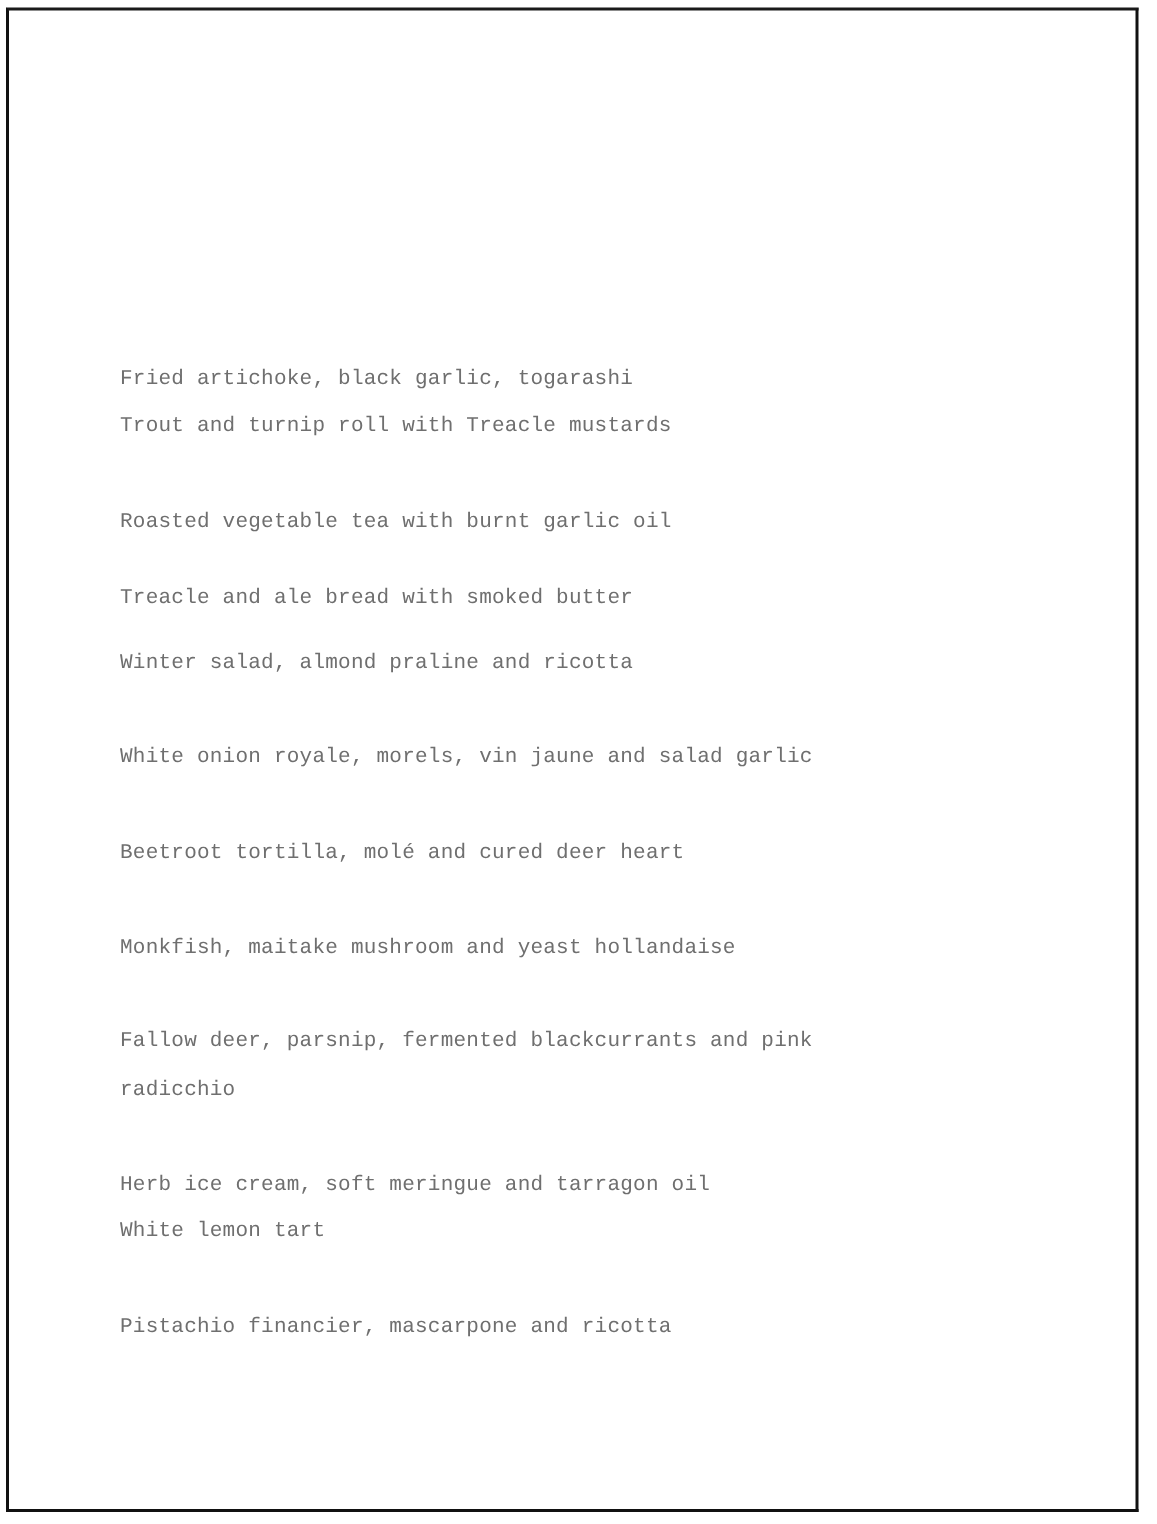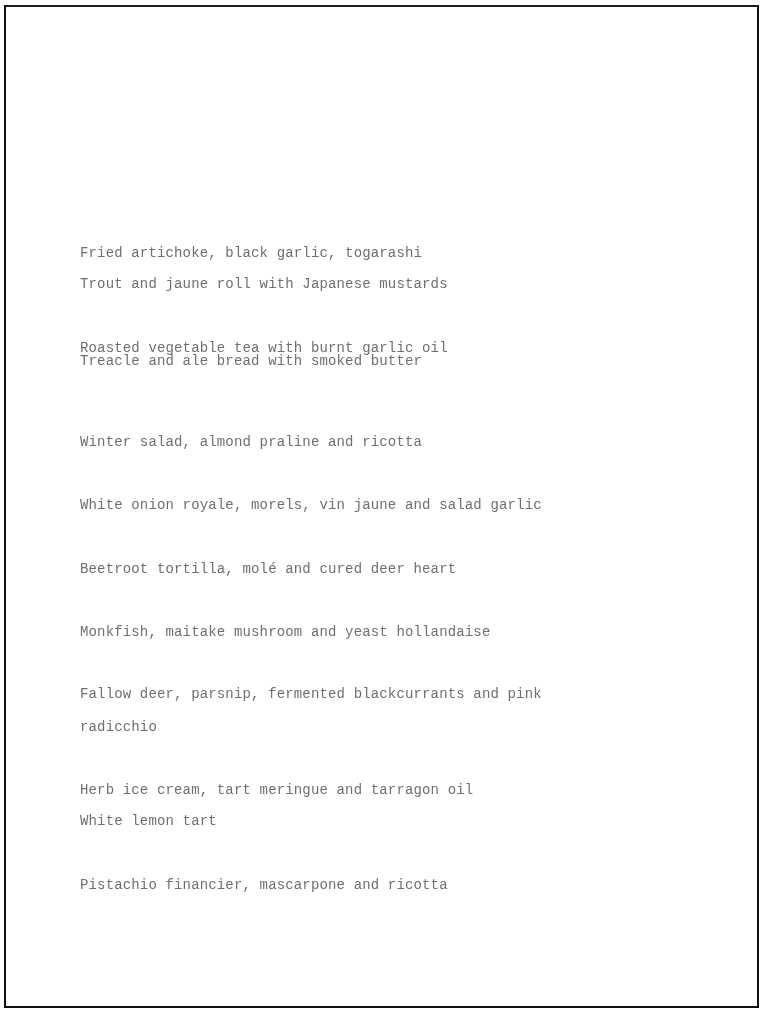--- a/index.html
+++ b/index.html
@@ -28,26 +28,26 @@
       letter-spacing: 0.15px;
       line-height: 22px;
     }
   </style>
 </head>
 <body>
 
 <div class="page">
   <div class="menu">
     <div class="line" style="top:235px">Fried artichoke, black garlic, togarashi</div>
-    <div class="line" style="top:266px">Trout and jaune roll with Japanese mustards</div>
+    <div class="line" style="top:266px">Trout and turnip roll with Treacle mustards</div>
     <div class="line" style="top:330px">Roasted vegetable tea with burnt garlic oil</div>
-    <div class="line" style="top:343px">Treacle and ale bread with smoked butter</div>
+    <div class="line" style="top:381px">Treacle and ale bread with smoked butter</div>
     <div class="line" style="top:424px">Winter salad, almond praline and ricotta</div>
     <div class="line" style="top:487px">White onion royale, morels, vin jaune and salad garlic</div>
     <div class="line" style="top:551px">Beetroot tortilla, molé and cured deer heart</div>
     <div class="line" style="top:614px">Monkfish, maitake mushroom and yeast hollandaise</div>
     <div class="line" style="top:676px">Fallow deer, parsnip, fermented blackcurrants and pink</div>
     <div class="line" style="top:709px">radicchio</div>
-    <div class="line" style="top:772px">Herb ice cream, tart meringue and tarragon oil</div>
+    <div class="line" style="top:772px">Herb ice cream, soft meringue and tarragon oil</div>
     <div class="line" style="top:803px">White lemon tart</div>
     <div class="line" style="top:867px">Pistachio financier, mascarpone and ricotta</div>
   </div>
 </div>
 
 </body></html>

